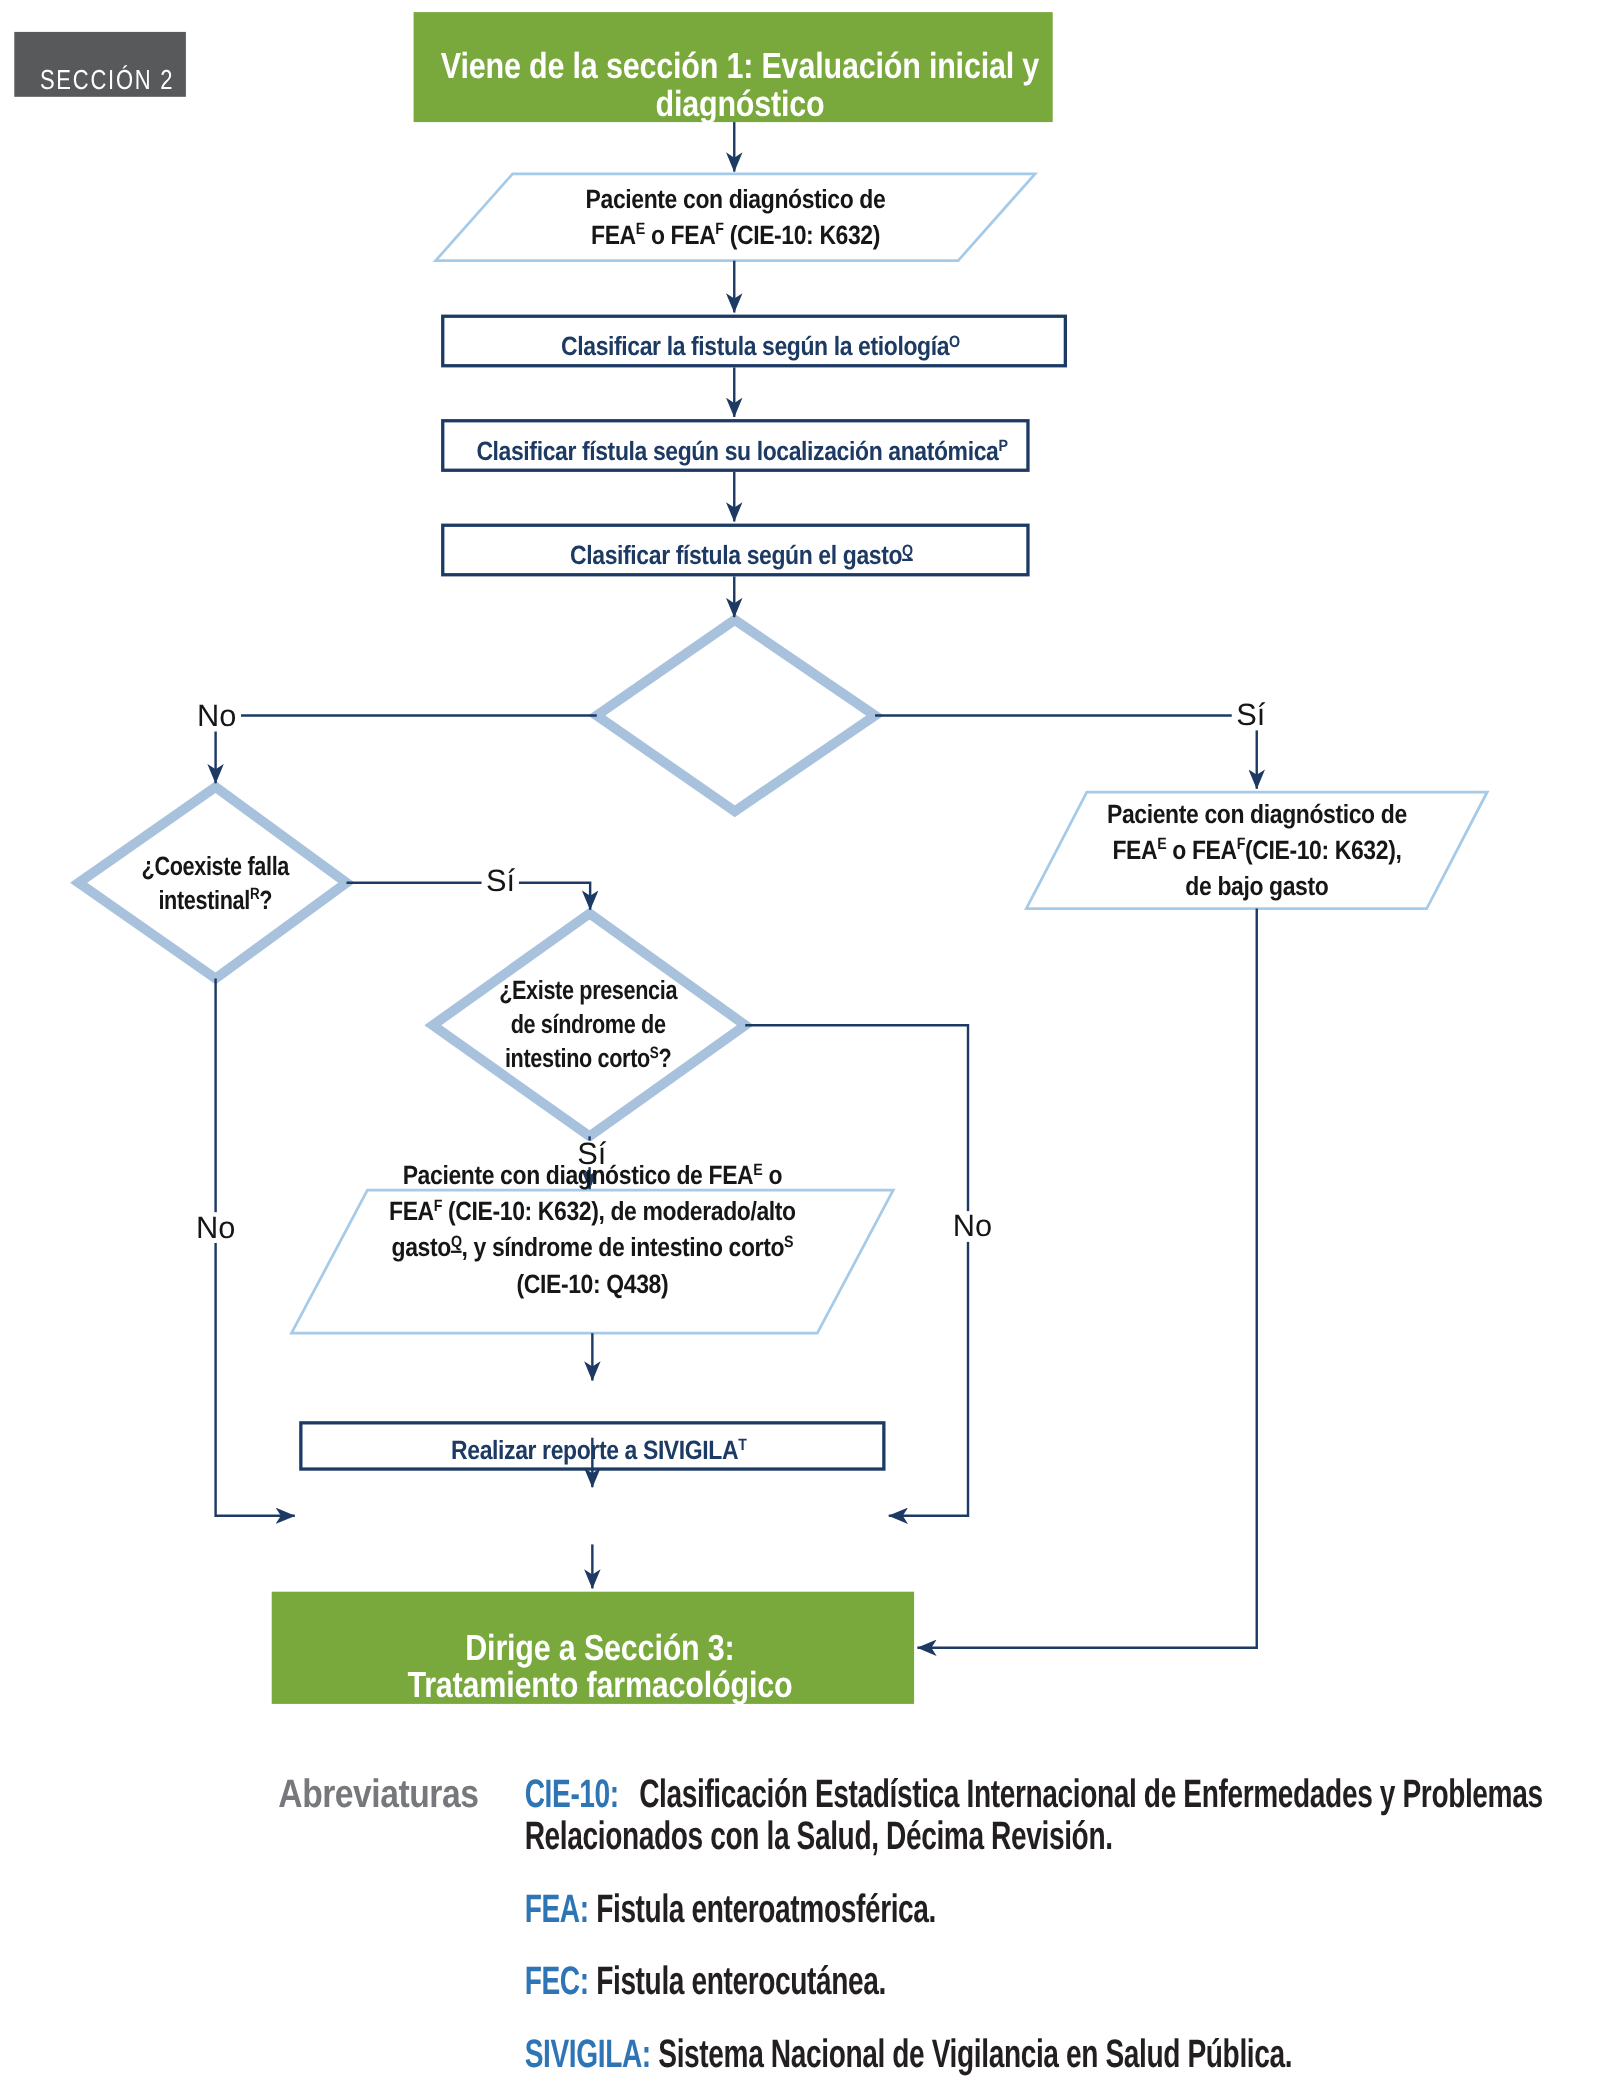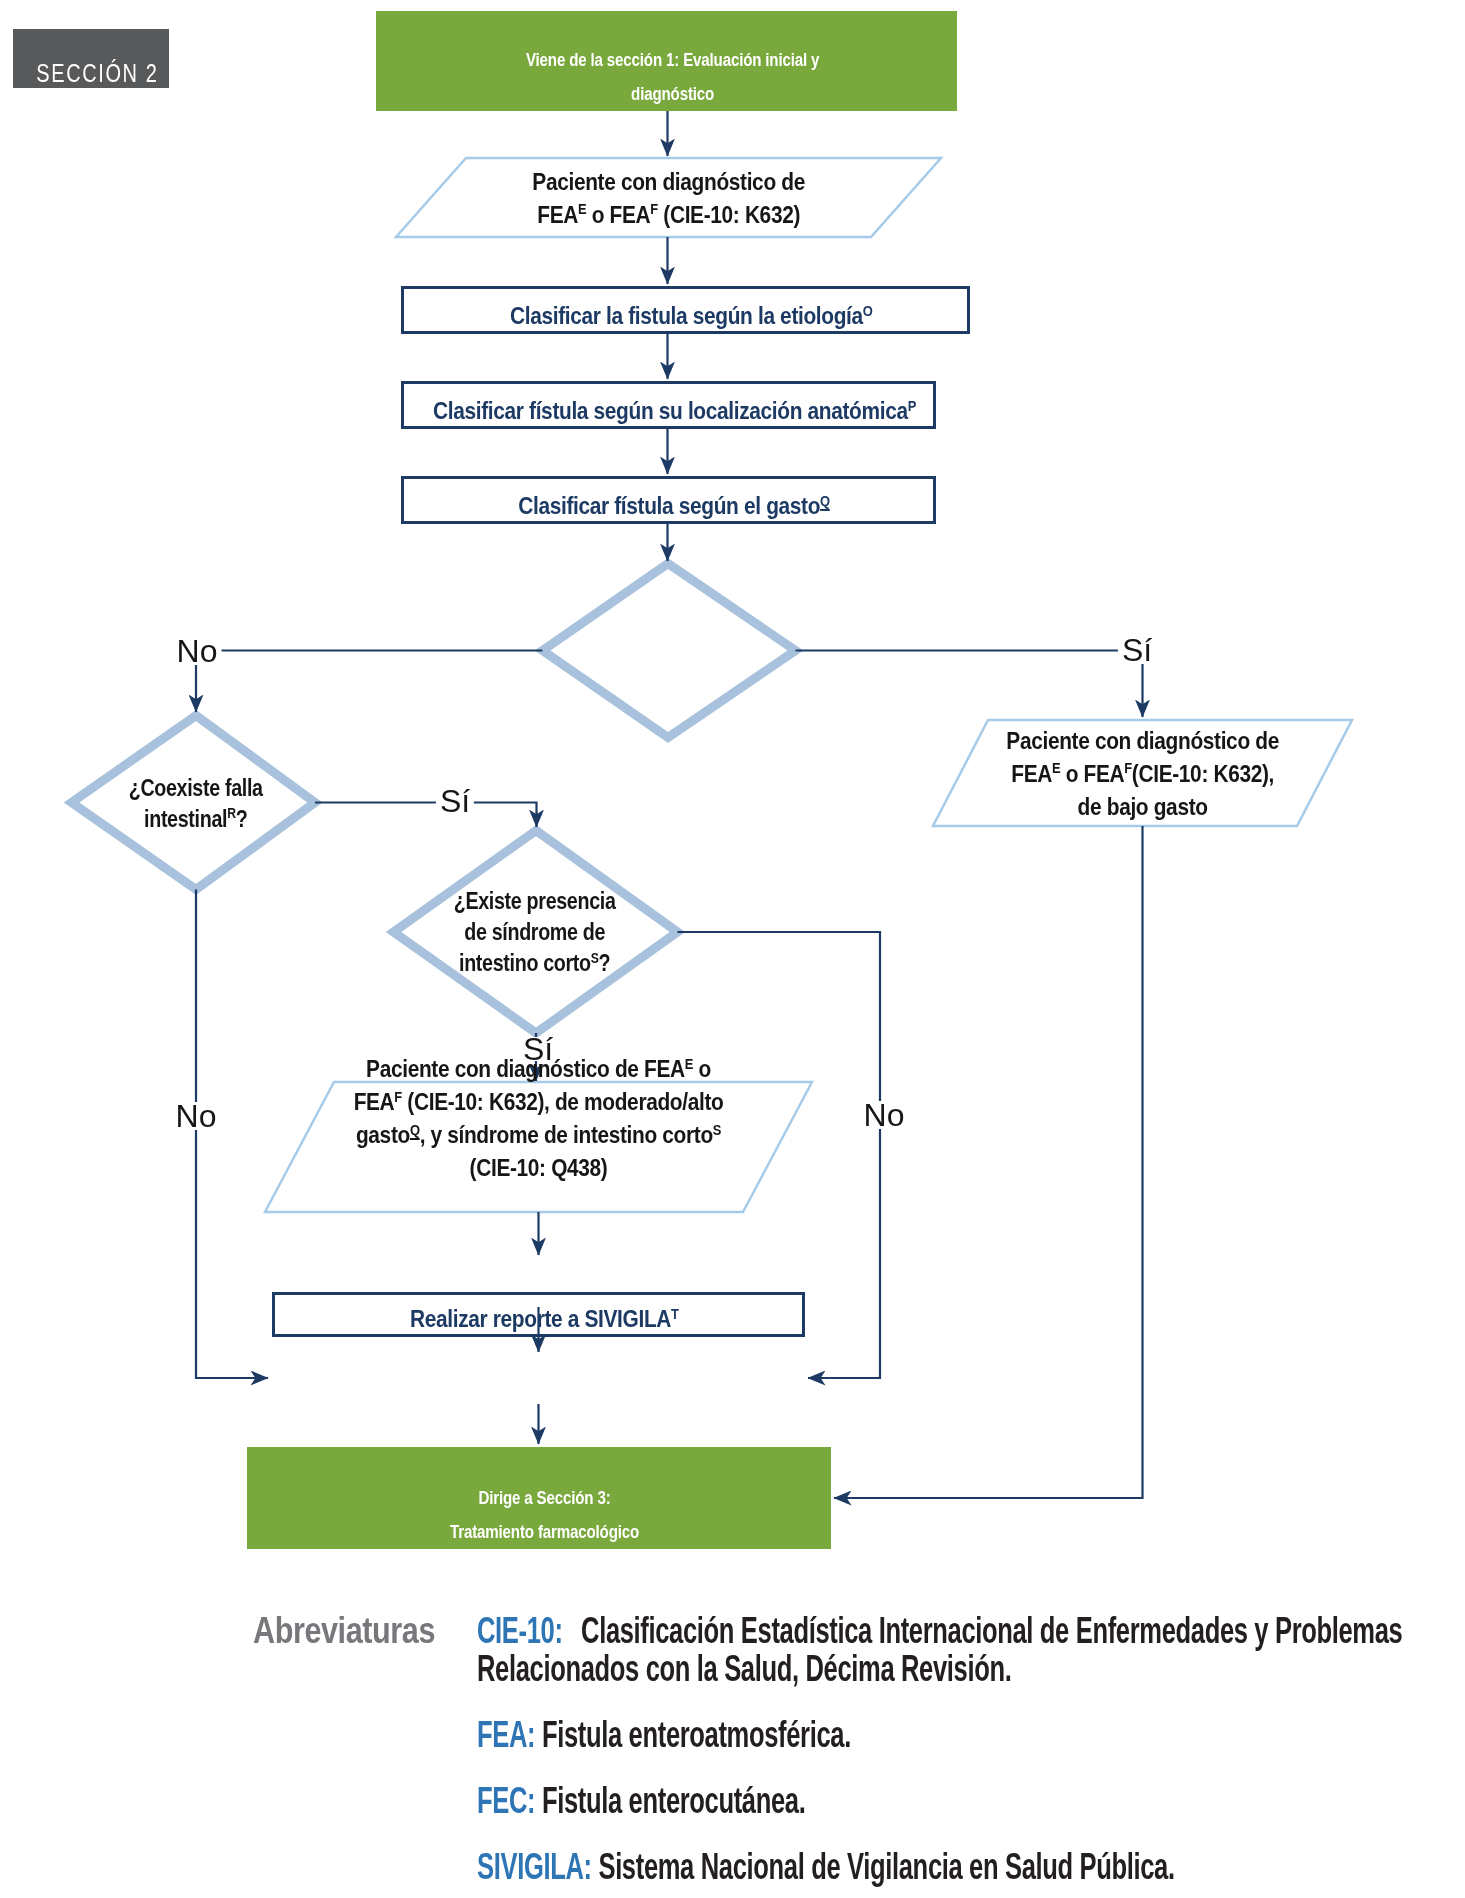--- a/index.html
+++ b/index.html
@@ -52,37 +52,37 @@
     border:3px solid var(--navy);
     background:#ffffff;
     color:var(--navy);
     font-size:24px;line-height:30px;font-weight:700;
     letter-spacing:-0.4px;
   }
   .rect > div{transform:scaleX(0.87) translateZ(0);transform-origin:center center;white-space:nowrap;}
   .green{
     background:var(--green);
     color:#ffffff;
-    font-size:18px;line-height:34px;font-weight:700;
+    font-size:33px;line-height:34px;font-weight:700;
     letter-spacing:-0.2px;
   }
   .green > div{transform:scaleX(0.84) translateZ(0);transform-origin:center center;}
   .green .rich > div{white-space:nowrap;}
   .badge{
     background:var(--badge-gray);
     color:#ffffff;
     font-size:25px;font-weight:400;
     letter-spacing:2px;
   }
   .badge > div{transform:scaleX(0.8) translateZ(0);transform-origin:center center;white-space:nowrap;}
   .edge-label{
     position:absolute;z-index:4;
     background:#ffffff;
     color:var(--text-dark);
-    font-size:32px;line-height:24px;font-weight:400;
+    font-size:28px;line-height:24px;font-weight:400;
     padding:2px 4px;
     transform:translate(-50%,-50%);
     white-space:nowrap;
   }
   .edge-label-tight{padding:0 3px;}
   .abbr-title{
     position:absolute;z-index:3;
     color:var(--abbr-gray);
     font-size:36px;line-height:38px;font-weight:700;
     letter-spacing:-0.5px;

